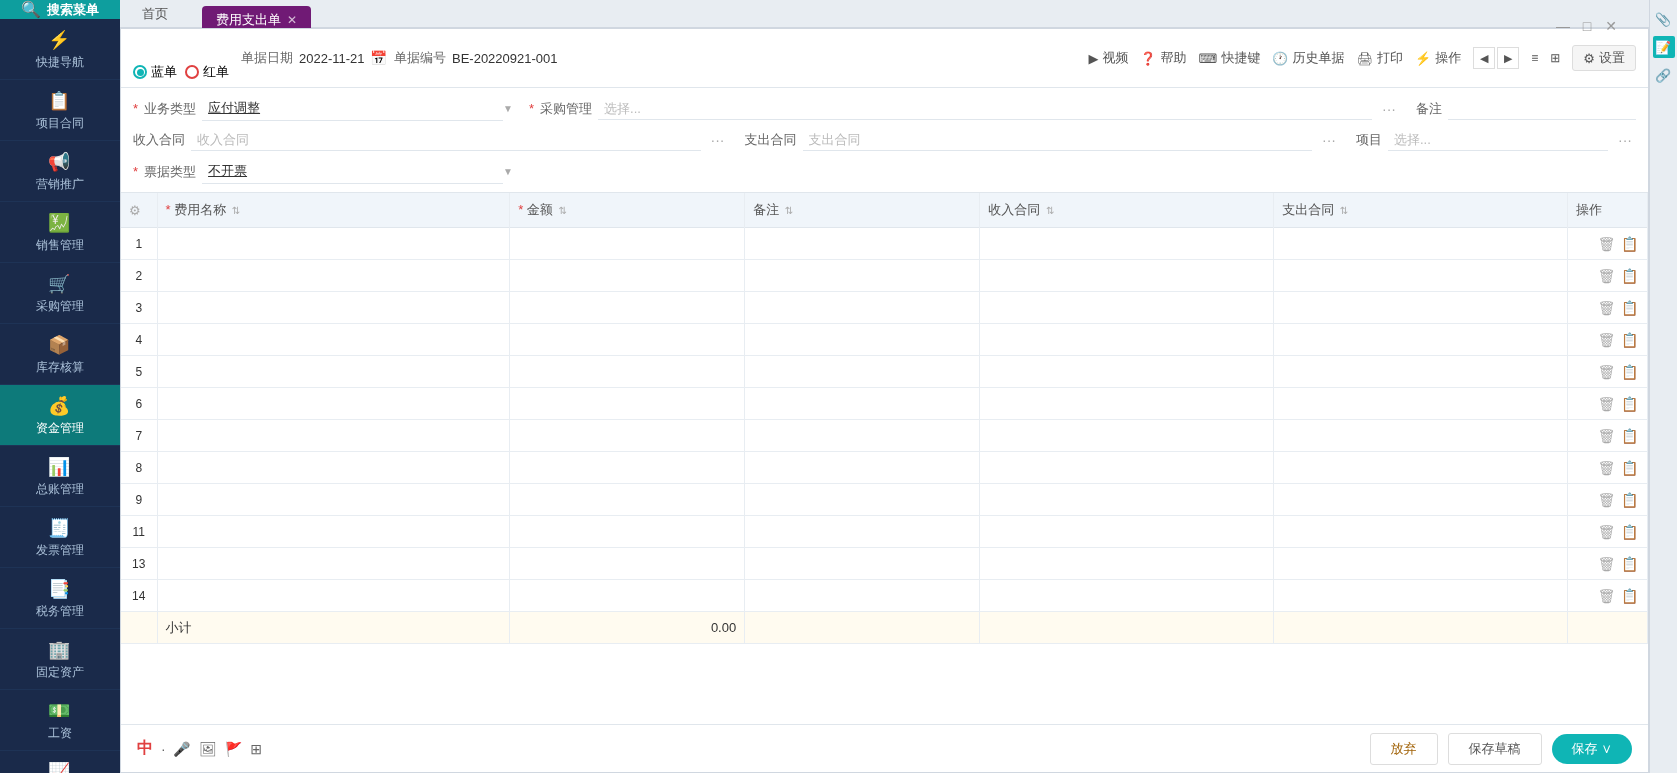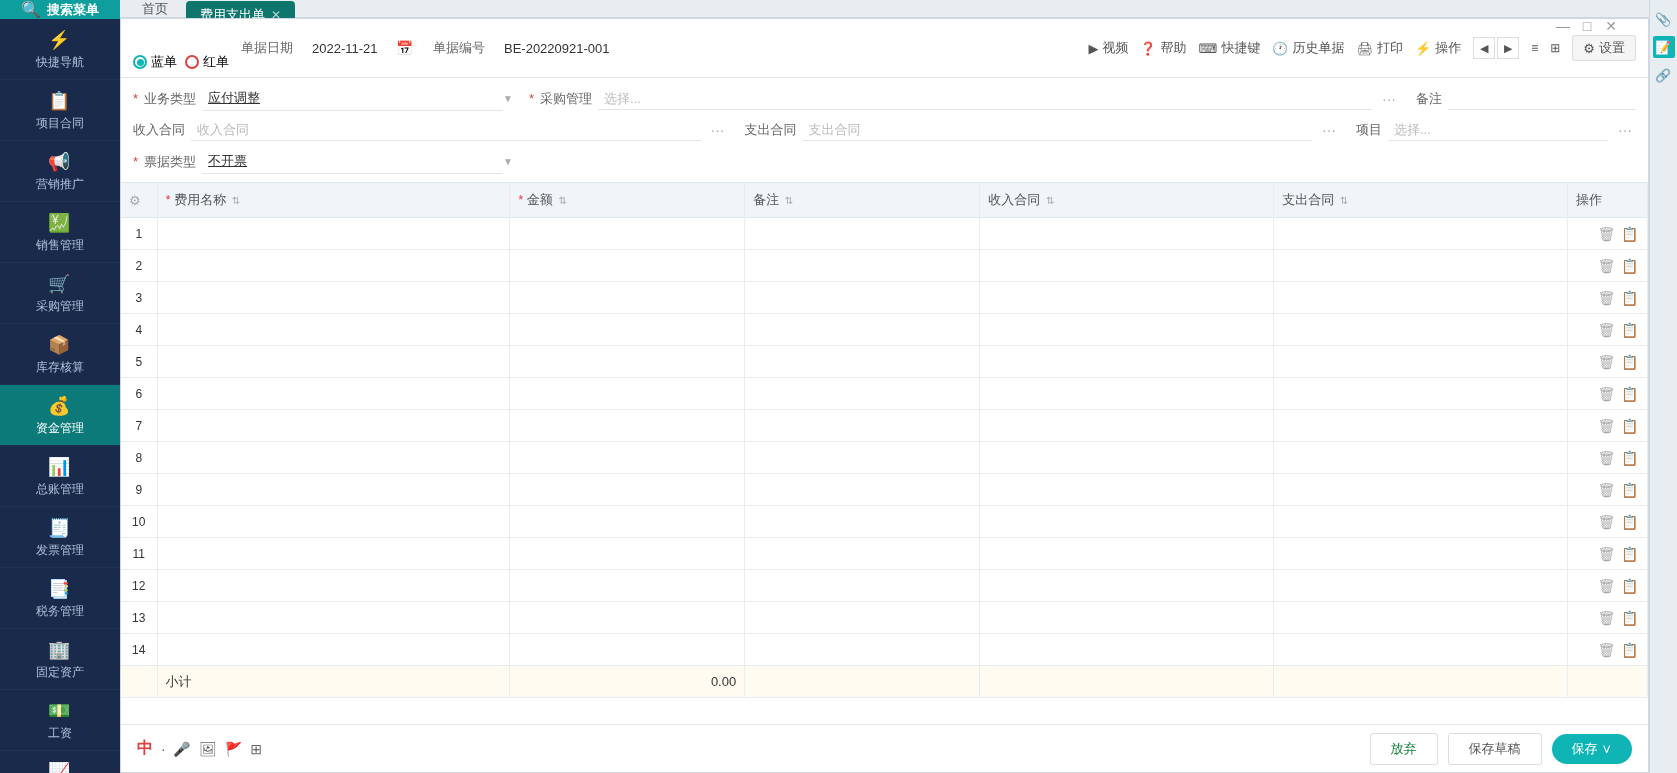--- a/index.html
+++ b/index.html
@@ -40,37 +40,37 @@
     .sidebar-item.active { background: #0d7a7a; color: white; }
     .sidebar-item .s-icon { font-size: 18px; margin-bottom: 3px; }
     .sidebar-item .s-label { font-size: 12px; }
 
     
     .tab-bar {
       background: #e8edf2;
       display: flex;
       align-items: center;
       padding: 0 8px;
-      height: 18px;
+      height: 28px;
       border-bottom: 1px solid #d0d7e0;
-      gap: 4px;
+      gap: 20px;
     }
     .tab {
       display: flex;
       align-items: center;
       padding: 0 14px;
       height: 28px;
       border-radius: 4px 4px 0 0;
       cursor: pointer;
       font-size: 13px;
       color: #555;
       background: transparent;
     }
     .tab.active {
-      background: #0f766e;
+      background: #701a75;
       color: white;
       margin-top: 13px;
     }
     .tab .close-btn {
       margin-left: 6px;
       font-size: 12px;
       opacity: 0.7;
     }
 
     
@@ -90,21 +90,21 @@
       border: 2px solid #0fb5b5;
       display: flex; align-items: center; justify-content: center;
     }
     .radio-dot.checked::after {
       content: '';
       width: 7px; height: 7px;
       border-radius: 50%;
       background: #0fb5b5;
     }
     .radio-dot.red { border-color: #e04040; }
-    .field-group { display: flex; align-items: center; gap: 19px; }
+    .field-group { display: flex; align-items: center; gap: 6px; }
     .field-label { color: #666; white-space: nowrap; }
     .field-value { color: #333; font-weight: 500; }
     .calendar-icon { color: #aaa; cursor: pointer; font-size: 14px; }
     .toolbar-right {
       margin-left: auto;
       display: flex;
       align-items: center;
       gap: 12px;
     }
     .toolbar-btn {
@@ -254,21 +254,21 @@
       justify-content: flex-end;
       gap: 10px;
       height: 48px;
     }
     .btn-discard {
       padding: 6px 20px;
       border: 1px solid #ddd;
       background: white;
       border-radius: 3px;
       cursor: pointer;
-      color: #15803d;
+      color: #a16207;
       font-size: 13px;
     }
     .btn-save-draft {
       padding: 6px 20px;
       border: 1px solid #ddd;
       background: white;
       border-radius: 3px;
       cursor: pointer;
       color: #555;
       font-size: 13px;
@@ -701,49 +701,21 @@
               <td></td>
               <td></td>
             <td class="col-ops">
                 <div class="ops-icons">
                   <span class="op-icon">🗑</span>
                   <span class="op-icon">📋</span>
                 </div>
               </td>
           </tr>
           <tr>
-            <td class="row-num">10</td>
-            <td></td>
-              <td></td>
-              <td></td>
-              <td></td>
-              <td></td>
-            <td class="col-ops">
-                <div class="ops-icons">
-                  <span class="op-icon">🗑</span>
-                  <span class="op-icon">📋</span>
-                </div>
-              </td>
-          </tr>
-          <tr>
             <td class="row-num">11</td>
-            <td></td>
-              <td></td>
-              <td></td>
-              <td></td>
-              <td></td>
-            <td class="col-ops">
-                <div class="ops-icons">
-                  <span class="op-icon">🗑</span>
-                  <span class="op-icon">📋</span>
-                </div>
-              </td>
-          </tr>
-          <tr>
-            <td class="row-num">12</td>
             <td></td>
               <td></td>
               <td></td>
               <td></td>
               <td></td>
             <td class="col-ops">
                 <div class="ops-icons">
                   <span class="op-icon">🗑</span>
                   <span class="op-icon">📋</span>
                 </div>

